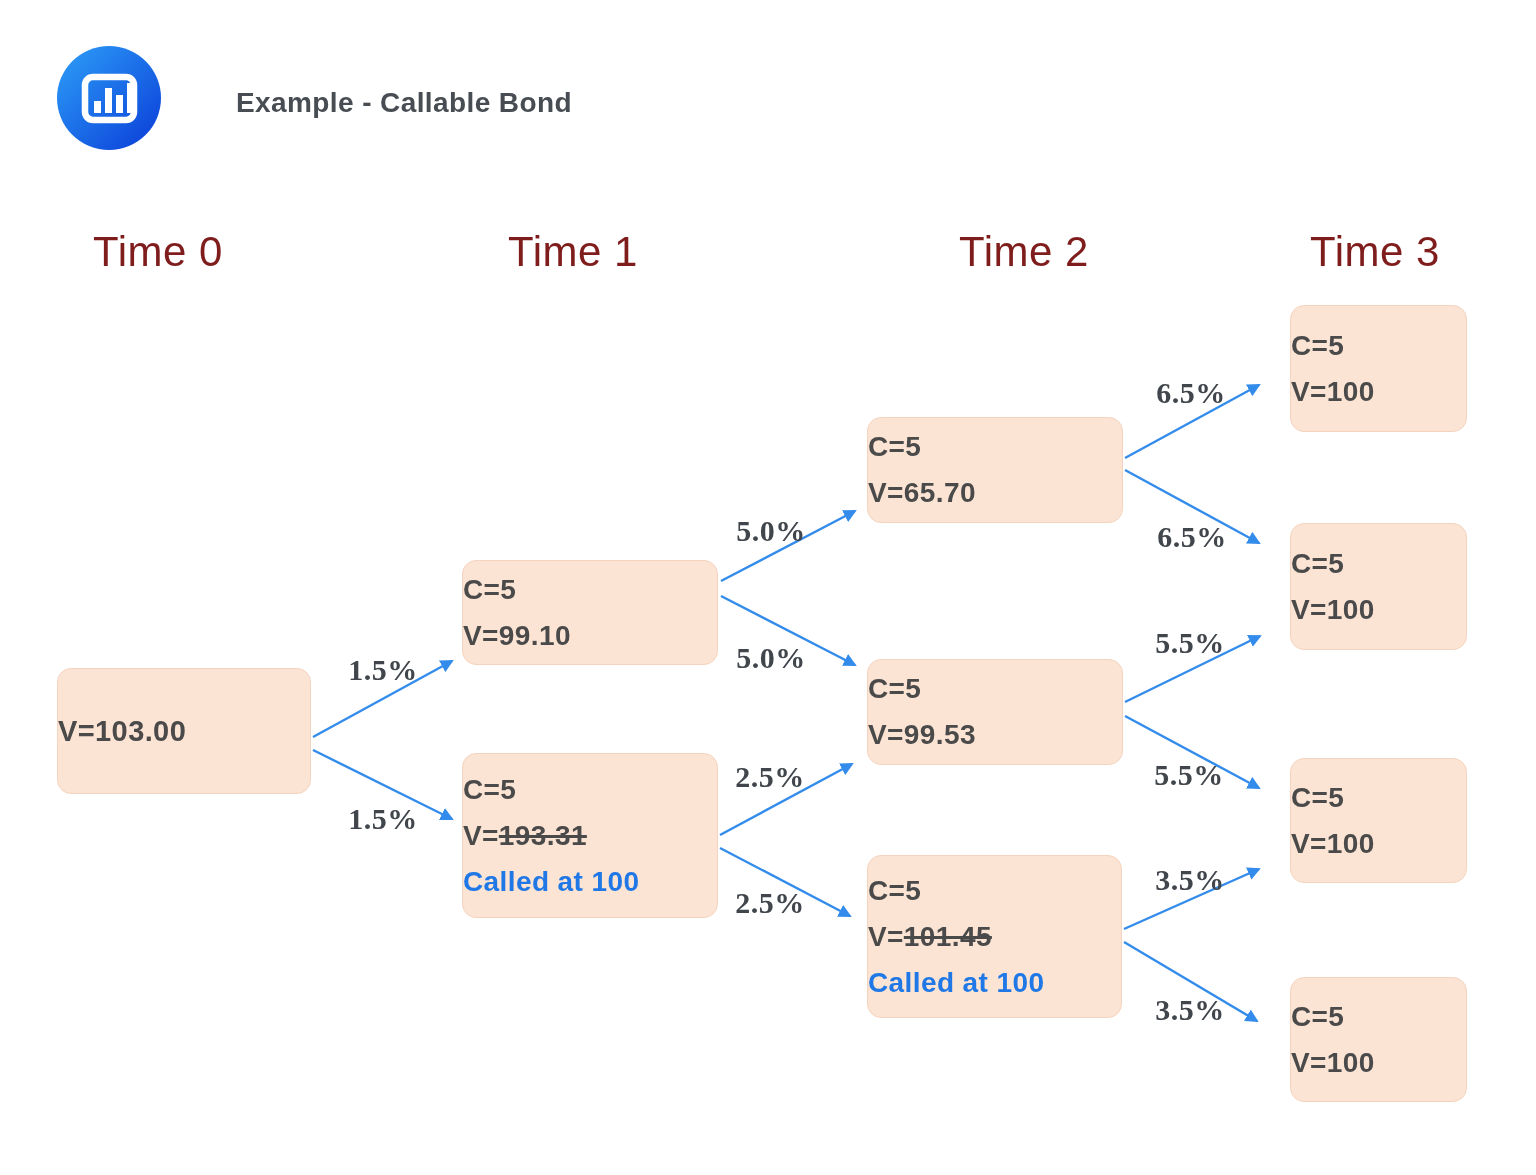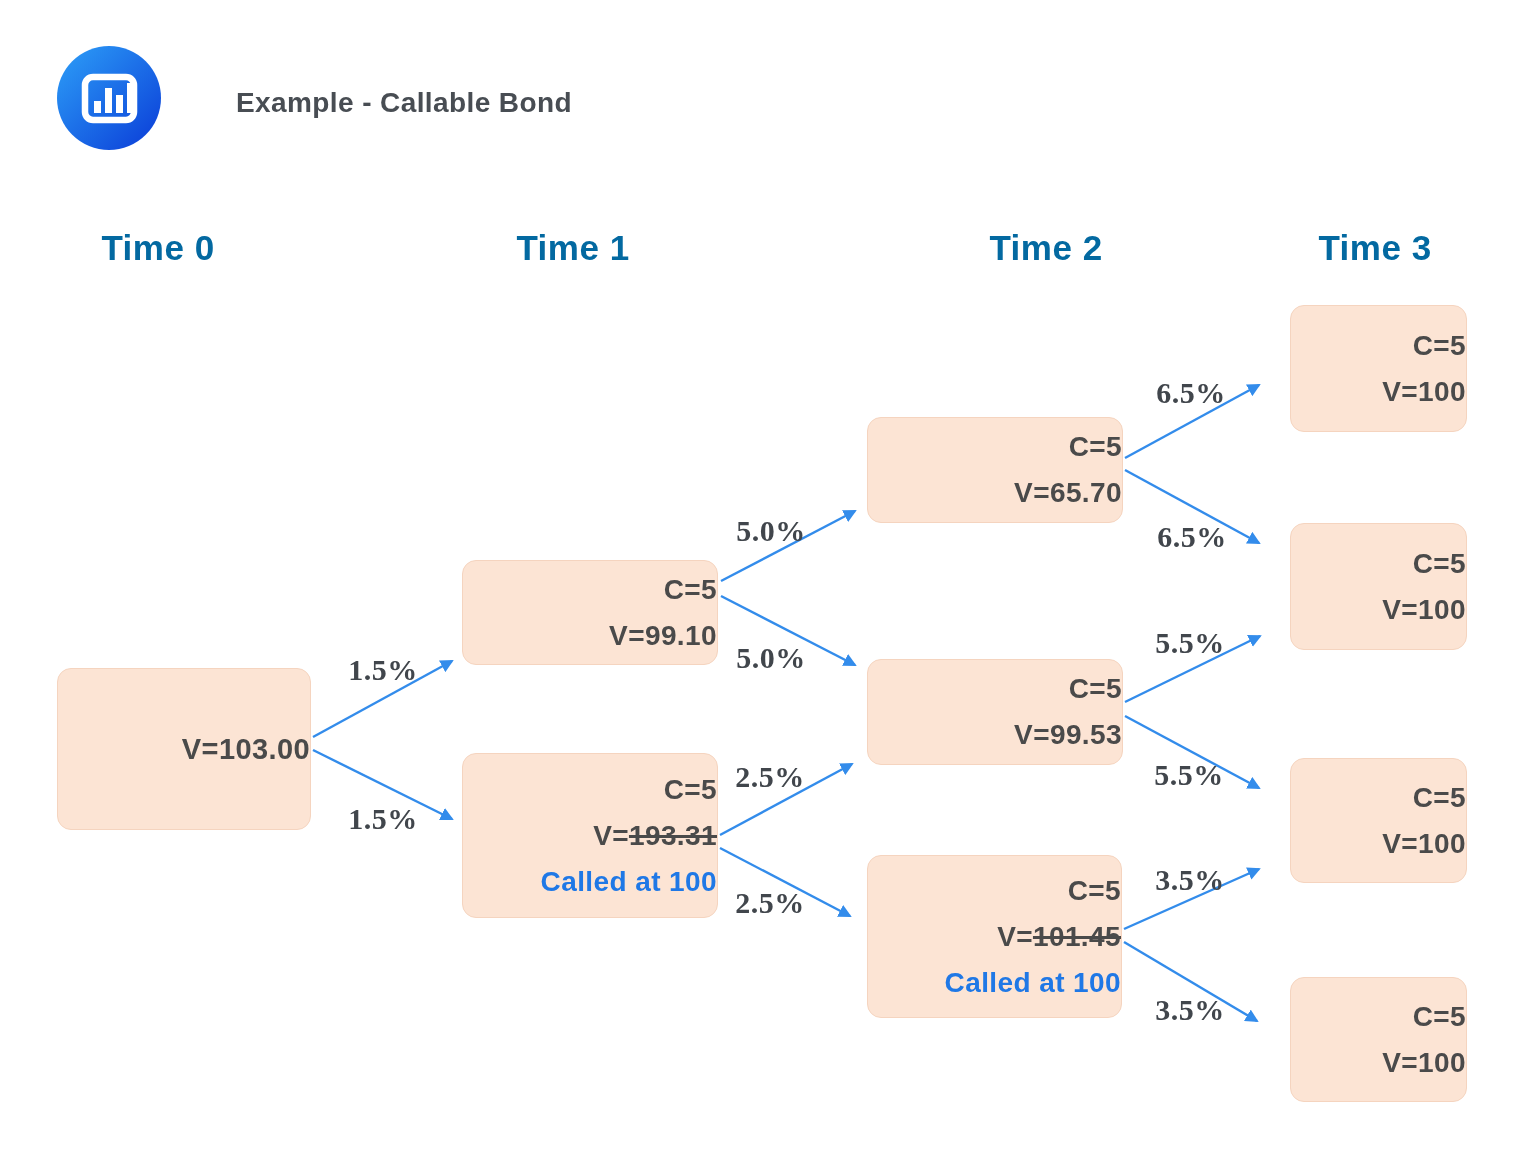--- a/index.html
+++ b/index.html
@@ -11,29 +11,29 @@
   
   .logo { position:absolute; left:57px; top:46px; width:104px; height:104px; }
   .page-title {
     position:absolute; left:236px; top:87px;
     font-size:28px; font-weight:700; color:#484d53; letter-spacing:0.4px;
   }
 
   
   .col-header {
     position:absolute; top:228px; transform:translateX(-50%);
-    font-size:35px; font-weight:700; color:#0369a1; letter-spacing:0.5px;
+    font-size:42px; font-weight:400; color:#7f1d1d; letter-spacing:0.5px;
     white-space:nowrap;
   }
 
   
   .node {
     position:absolute; box-sizing:border-box;
     background:#fce4d4; border:1px solid #f5d4bf; border-radius:14px;
-    display:flex; flex-direction:column; align-items:flex-end; justify-content:center;
+    display:flex; flex-direction:column; align-items:flex-start; justify-content:center;
     gap:15px; color:#4a4a4a; font-size:28px; font-weight:600; letter-spacing:0.4px;
     white-space:nowrap;
   }
   .node .called { color:#1f78e6; font-weight:700; }
   .strike { text-decoration:line-through; text-decoration-thickness:2.5px; }
 
   
   .pct {
     position:absolute; transform:translate(-50%,-50%);
     font-size:30px; font-weight:600; color:#41464c; letter-spacing:0.5px;
@@ -62,21 +62,21 @@
     <rect x="37" y="55" width="7" height="12" fill="#ffffff"></rect>
     <rect x="48" y="42" width="7" height="25" fill="#ffffff"></rect>
     <rect x="59" y="49" width="7" height="18" fill="#ffffff"></rect>
     <rect x="70" y="37" width="7" height="30" fill="#ffffff"></rect>
   </svg>
 
   <div class="page-title">Example - Callable Bond</div>
 
   <div class="col-header" style="left:158px">Time 0</div>
   <div class="col-header" style="left:573px">Time 1</div>
-  <div class="col-header" style="left:1046px">Time 2</div>
+  <div class="col-header" style="left:1024px">Time 2</div>
   <div class="col-header" style="left:1375px">Time 3</div>
 
   <svg class="edges" width="1536" height="1175" viewBox="0 0 1536 1175">
     <defs>
       <marker id="ah" viewBox="0 0 10 10" refX="8.5" refY="5" markerWidth="5.5" markerHeight="5.5" orient="auto-start-reverse">
         <path d="M0,0 L10,5 L0,10 z" fill="#338ceb"></path>
       </marker>
     </defs>
     <line x1="313" y1="737" x2="452" y2="661" marker-end="url(#ah)"></line>
     <line x1="313" y1="750" x2="452" y2="819" marker-end="url(#ah)"></line>
@@ -98,21 +98,21 @@
   <div class="pct" style="left:771px;top:658px">5.0%</div>
   <div class="pct" style="left:770px;top:777px">2.5%</div>
   <div class="pct" style="left:770px;top:903px">2.5%</div>
   <div class="pct" style="left:1191px;top:393px">6.5%</div>
   <div class="pct" style="left:1192px;top:537px">6.5%</div>
   <div class="pct" style="left:1190px;top:643px">5.5%</div>
   <div class="pct" style="left:1189px;top:775px">5.5%</div>
   <div class="pct" style="left:1190px;top:880px">3.5%</div>
   <div class="pct" style="left:1190px;top:1010px">3.5%</div>
 
-  <div class="node" style="left:57px;top:668px;width:254px;height:162px;font-size:29px;padding-left:28px;">
+  <div class="node" style="left:57px;top:668px;width:254px;height:126px;font-size:29px;">
     <div>V=103.00</div>
   </div>
 
   <div class="node" style="left:462px;top:560px;width:256px;height:105px;gap:14px;">
     <div>C=5</div>
     <div>V=99.10</div>
   </div>
 
   <div class="node" style="left:462px;top:753px;width:256px;height:165px;gap:14px;">
     <div>C=5</div>

